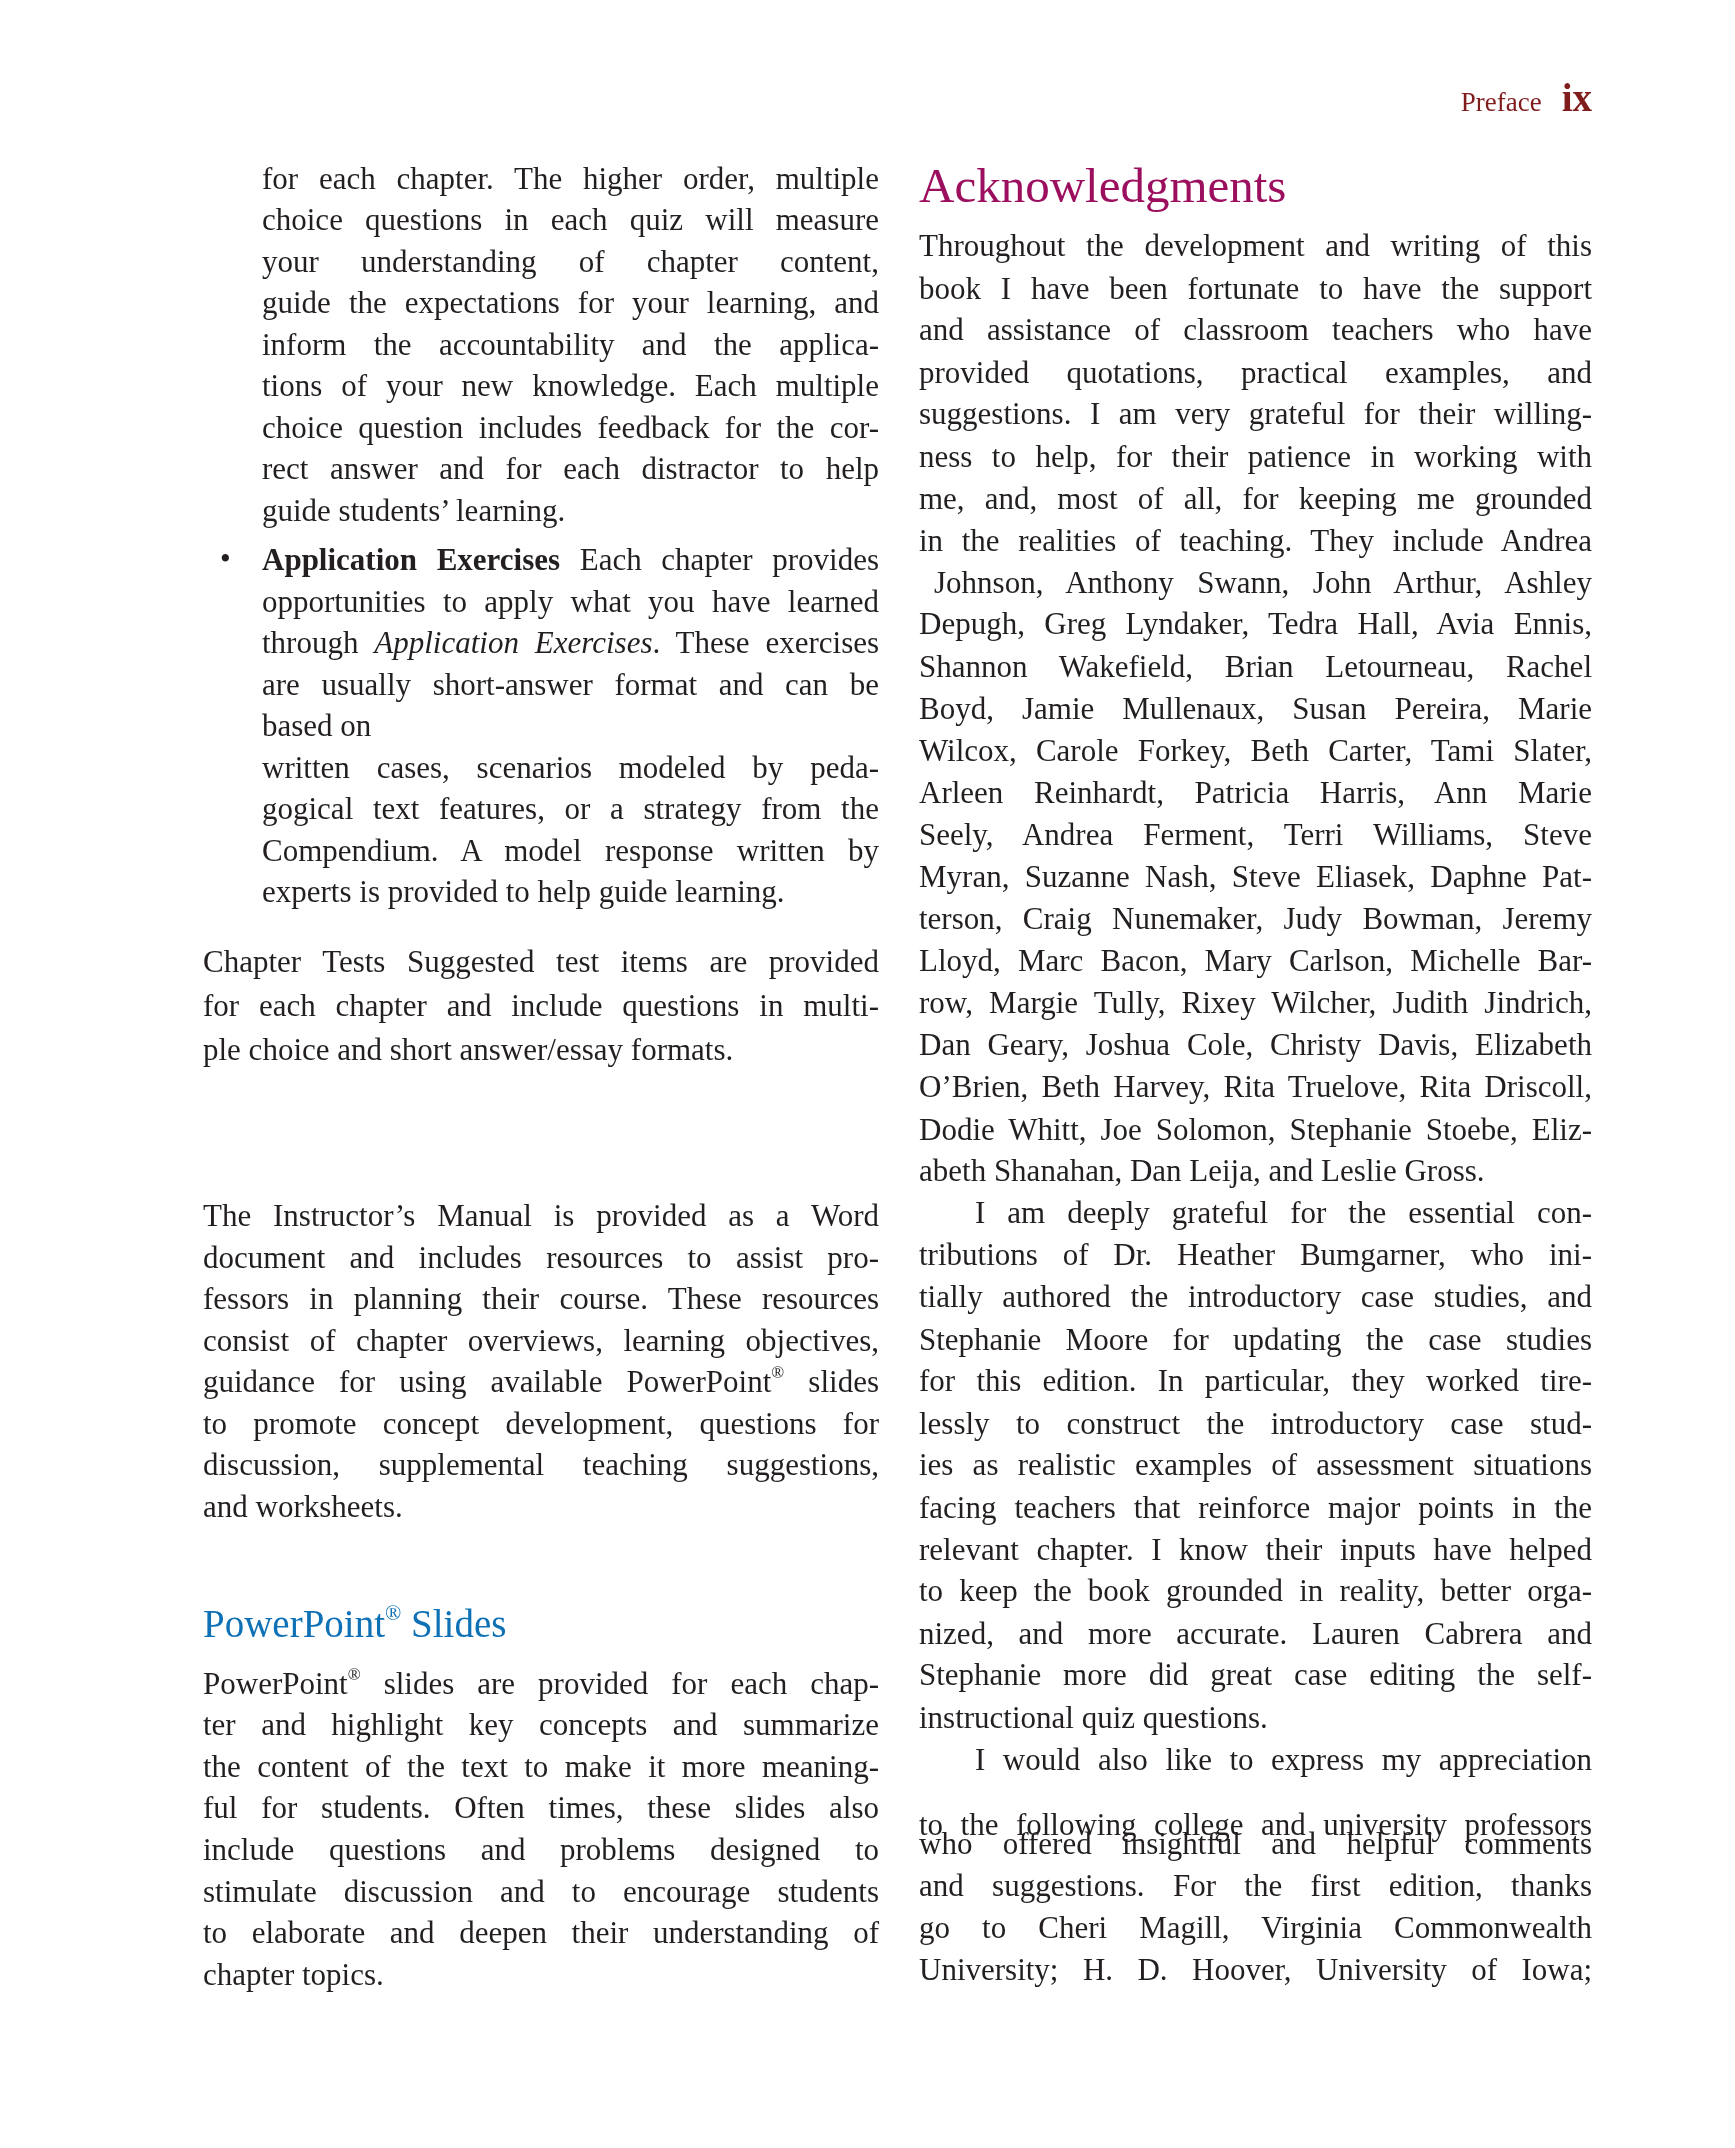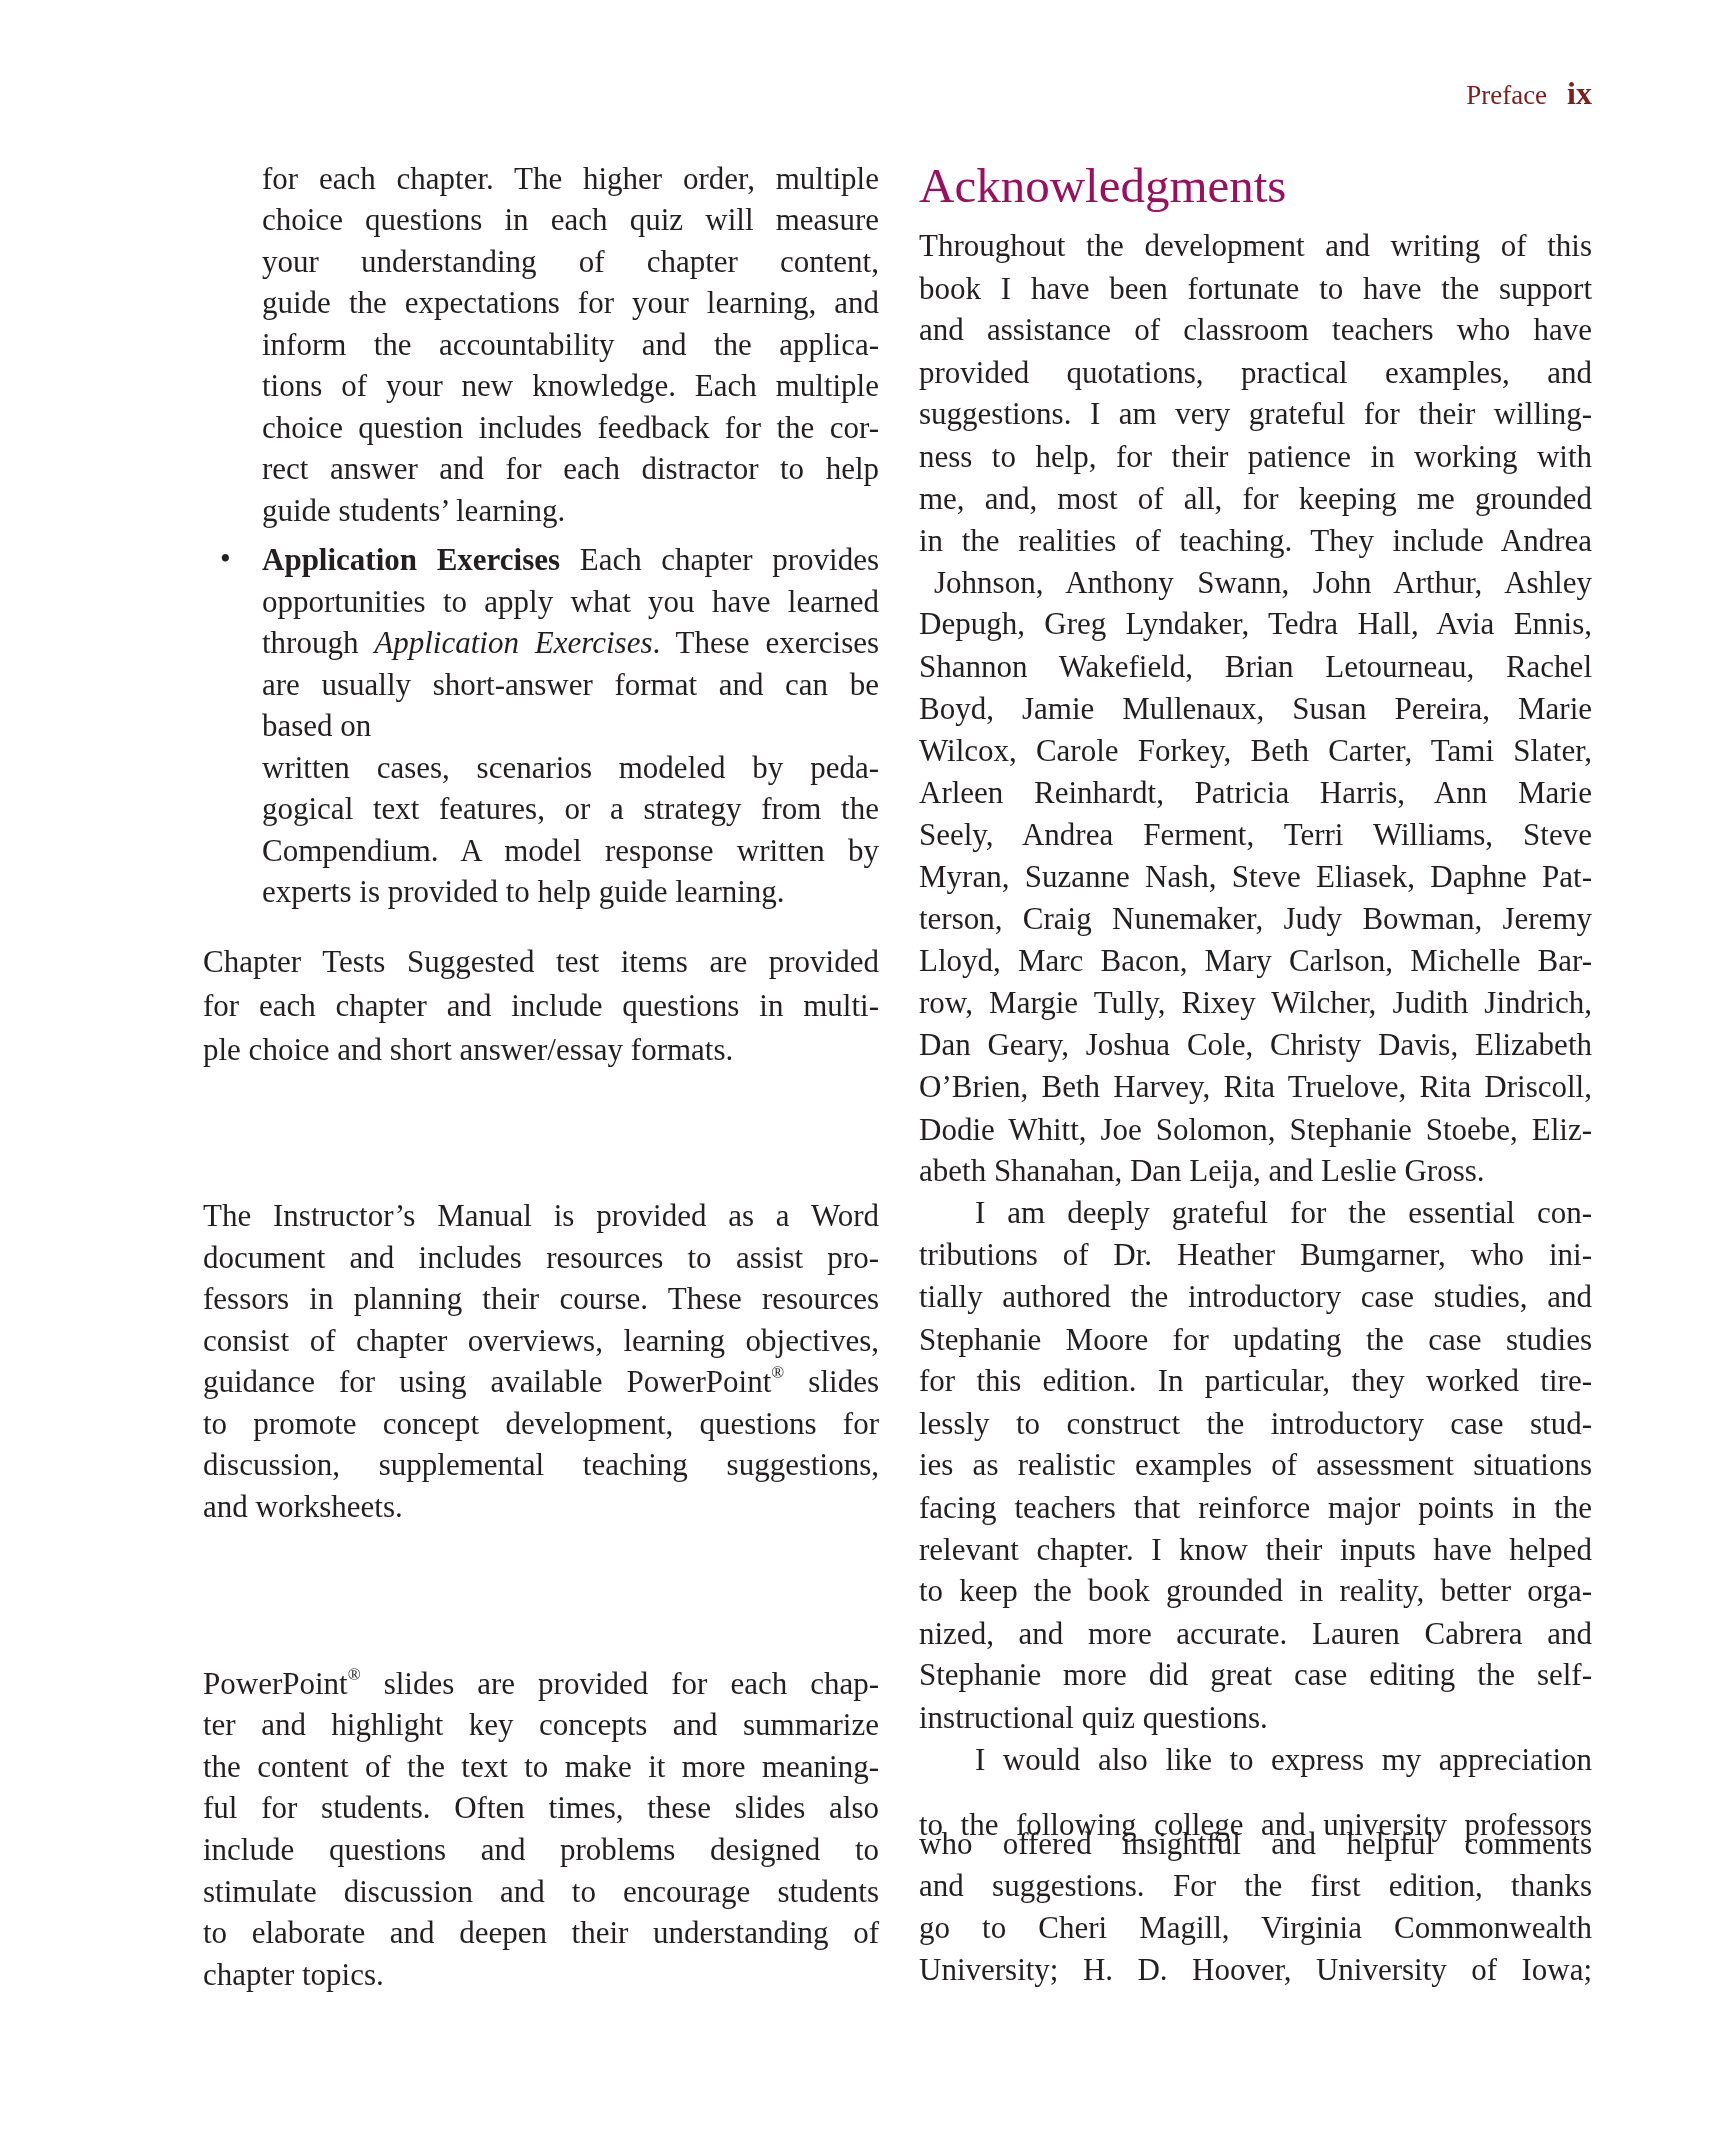--- a/index.html
+++ b/index.html
@@ -2,21 +2,21 @@
 <html style="font-size:13.6px"><head>
 <meta charset="utf-8">
 <style>
   html, body { margin: 0; padding: 0; background: #ffffff; }
   body { width: 1736px; height: 2149px; position: relative; overflow: hidden; }
   .running-head {
     position: absolute; top: 75px; right: 144px;
     font-family: Liberation Serif, serif; font-size: 27px; color: #7f1d1d;
     display: flex; align-items: baseline; gap: 20px;
   }
-  .running-head .folio { font-weight: bold; font-size: 32px; }
+  .running-head .folio { font-weight: bold; font-size: 39px; }
   .col { position: absolute; font-family: "Liberation Serif", serif; color: #231f20; }
   .col-left { left: 203px; width: 676px; }
   .col-right { left: 919px; width: 673px; }
   .line {
     position: absolute; left: 0; right: 0; height: 41px;
     font-size: 31px; line-height: 41px; white-space: nowrap;
   }
   .line.just { text-align: justify; text-align-last: justify; }
   .line.indent-list { left: 59px; }
   .line.indent-para { text-indent: 56px; }
@@ -78,20 +78,21 @@
     <div class="line just" style="top:1195px">The Instructor’s Manual is provided as a Word</div>
     <div class="line just" style="top:1237px">document and includes resources to assist pro-</div>
     <div class="line just" style="top:1278px">fessors in planning their course. These resources</div>
     <div class="line just" style="top:1320px">consist of chapter overviews, learning objectives,</div>
     <div class="line just" style="top:1361px"><span>guidance for using available PowerPoint</span><sup class="reg">®</sup><span> slides</span></div>
     <div class="line just" style="top:1403px">to promote concept development, questions for</div>
     <div class="line just" style="top:1444px">discussion, supplemental teaching suggestions,</div>
     <div class="line" style="top:1486px">and worksheets.</div>
   </div>
 
+  <div class="h-blue" style="top:1598px"><span>PowerPoint</span><sup class="reg">®</sup><span> Slides</span></div>
   <div>
     <div class="line just" style="top:1663px"><span>PowerPoint</span><sup class="reg">®</sup><span> slides are provided for each chap-</span></div>
     <div class="line just" style="top:1704px">ter and highlight key concepts and summarize</div>
     <div class="line just" style="top:1746px">the content of the text to make it more meaning-</div>
     <div class="line just" style="top:1787px">ful for students. Often times, these slides also</div>
     <div class="line just" style="top:1829px">include questions and problems designed to</div>
     <div class="line just" style="top:1871px">stimulate discussion and to encourage students</div>
     <div class="line just" style="top:1912px">to elaborate and deepen their understanding of</div>
     <div class="line" style="top:1954px">chapter topics.</div>
   </div>

